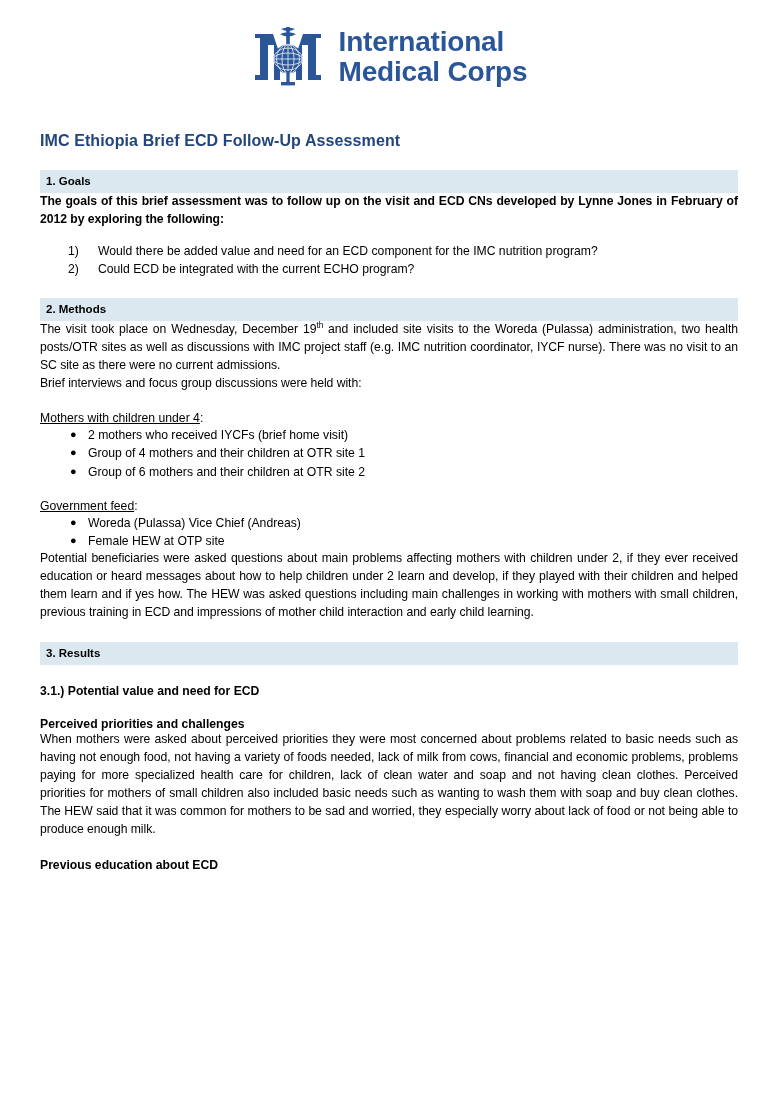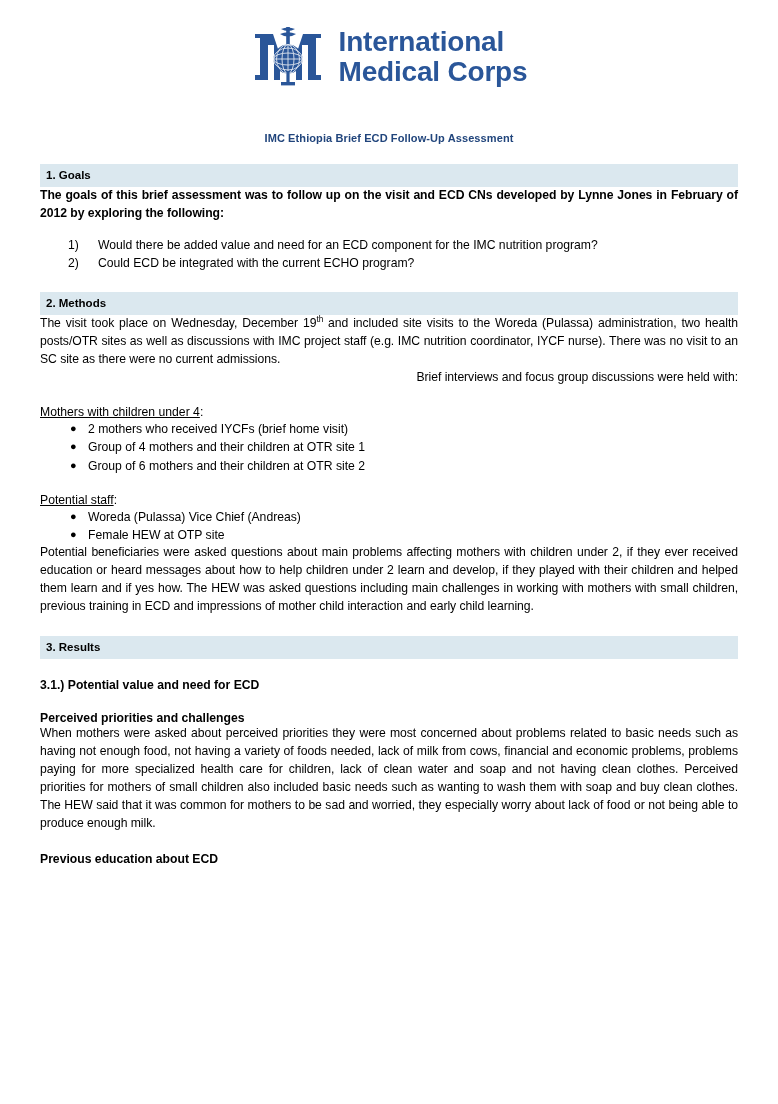--- a/index.html
+++ b/index.html
@@ -47,22 +47,22 @@
   .logo-words span {
     font-size: 28px;
     font-weight: bold;
     color: #2a5699;
     letter-spacing: -0.2px;
     white-space: nowrap;
   }
 
   
   .doc-title {
-    text-align: center;
-    font-size: 11px;
+    text-align: left;
+    font-size: 16px;
     font-weight: bold;
     color: #21457c;
     margin-top: 46px;
     letter-spacing: 0.1px;
   }
 
   
   .section-bar {
     background: #dbe8ef;
     font-size: 11.5px;
@@ -76,21 +76,21 @@
   }
 
   
   p.body {
     font-size: 12.2px;
     line-height: 1.47;
     text-align: justify;
     margin: 0;
     letter-spacing: -0.05px;
   }
-  p.body.left { text-align: right; }
+  p.body.left { text-align: left; }
   .sp-lg { margin-top: 20px; }
 
   b.bold-para {
     font-weight: bold;
   }
   .u { text-decoration: underline; }
   sup { font-size: 0.68em; vertical-align: super; line-height: 0; }
 
   
   ol.num-list {
@@ -208,21 +208,21 @@
     <li>
       <span class="dot">●</span>
       <span>Group of 4 mothers and their children at OTR site 1</span>
     </li>
     <li>
       <span class="dot">●</span>
       <span>Group of 6 mothers and their children at OTR site 2</span>
     </li>
   </ul>
 
-  <div class="label-line"><span class="u">Potential staff</span><span>:</span></div>
+  <div class="label-line"><span class="u">Government feed</span><span>:</span></div>
 
   <ul class="bul-list">
     <li>
       <span class="dot">●</span>
       <span>Woreda (Pulassa) Vice Chief (Andreas)</span>
     </li>
     <li>
       <span class="dot">●</span>
       <span>Female HEW at OTP site</span>
     </li>

